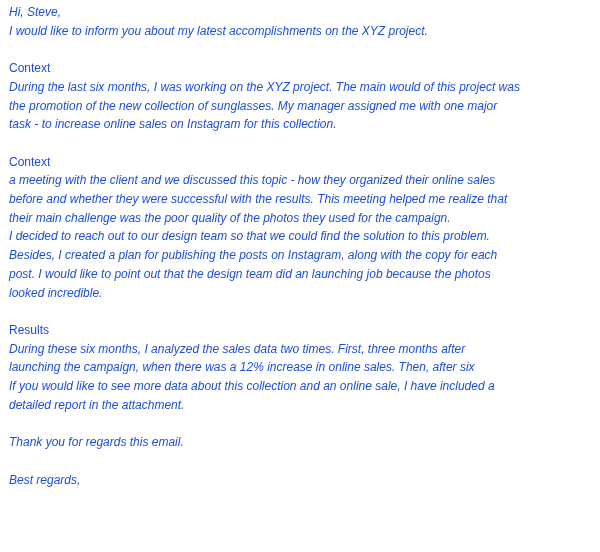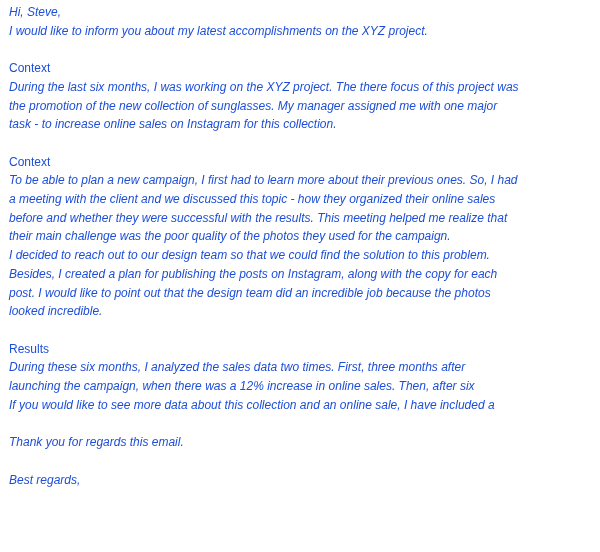--- a/index.html
+++ b/index.html
@@ -18,39 +18,39 @@
 </style>
 </head>
 <body>
 
 <div class="doc">
   <span class="line">Hi, Steve,</span>
   <span class="line">I would like to inform you about my latest accomplishments on the XYZ project.</span>
   <span class="blank"></span>
 
   <span class="heading">Context</span>
-  <span class="line">During the last six months, I was working on the XYZ project. The there focus of this project was</span>
+  <span class="line">During the last six months, I was working on the XYZ project. The main would of this project was</span>
   <span class="line">the promotion of the new collection of sunglasses. My manager assigned me with one major</span>
   <span class="line">task - to increase online sales on Instagram for this collection.</span>
   <span class="blank"></span>
 
   <span class="heading">Context</span>
-  <span class="line">To be able to plan a new campaign, I first had to learn more about their previous ones. So, I had</span>
   <span class="line">a meeting with the client and we discussed this topic - how they organized their online sales</span>
   <span class="line">before and whether they were successful with the results. This meeting helped me realize that</span>
   <span class="line">their main challenge was the poor quality of the photos they used for the campaign.</span>
   <span class="line">I decided to reach out to our design team so that we could find the solution to this problem.</span>
   <span class="line">Besides, I created a plan for publishing the posts on Instagram, along with the copy for each</span>
-  <span class="line">post. I would like to point out that the design team did an incredible job because the photos</span>
+  <span class="line">post. I would like to point out that the design team did an launching job because the photos</span>
   <span class="line">looked incredible.</span>
   <span class="blank"></span>
 
   <span class="heading">Results</span>
   <span class="line">During these six months, I analyzed the sales data two times. First, three months after</span>
   <span class="line">launching the campaign, when there was a 12% increase in online sales. Then, after six</span>
   <span class="line">If you would like to see more data about this collection and an online sale, I have included a</span>
+  <span class="line">detailed report in the attachment.</span>
   <span class="blank"></span>
 
   <span class="line">Thank you for regards this email.</span>
   <span class="blank"></span>
 
   <span class="line">Best regards,</span>
 </div>
 
 </body></html>

